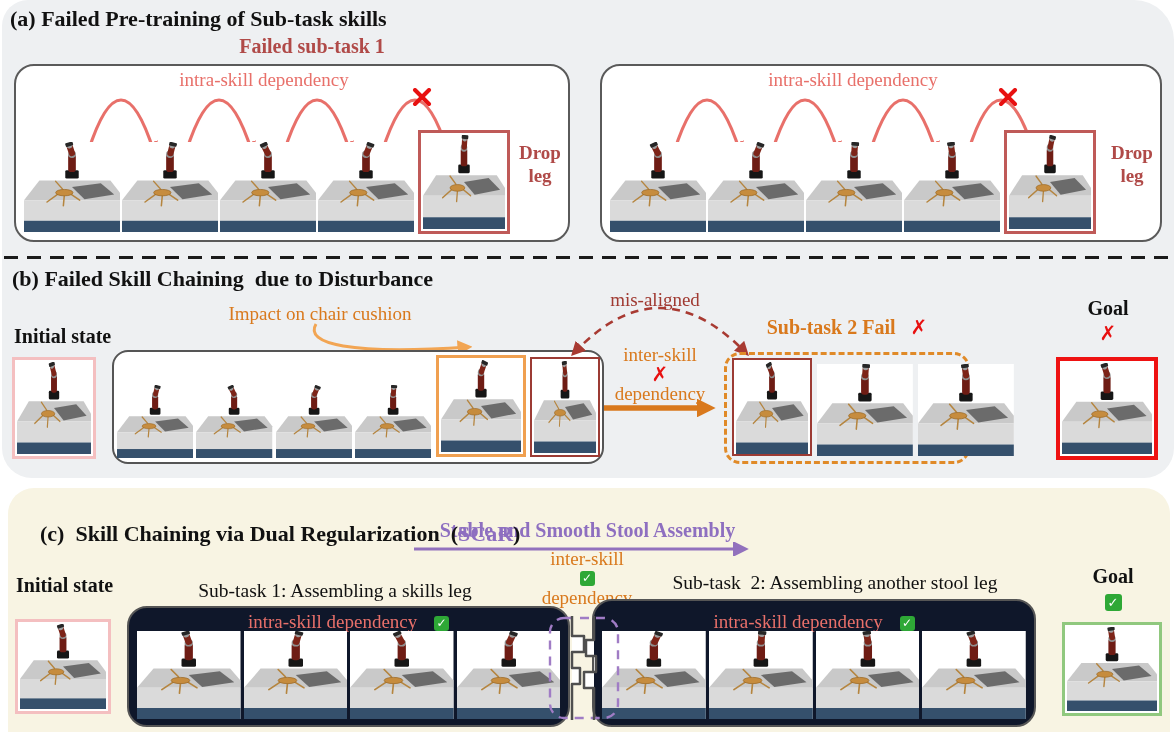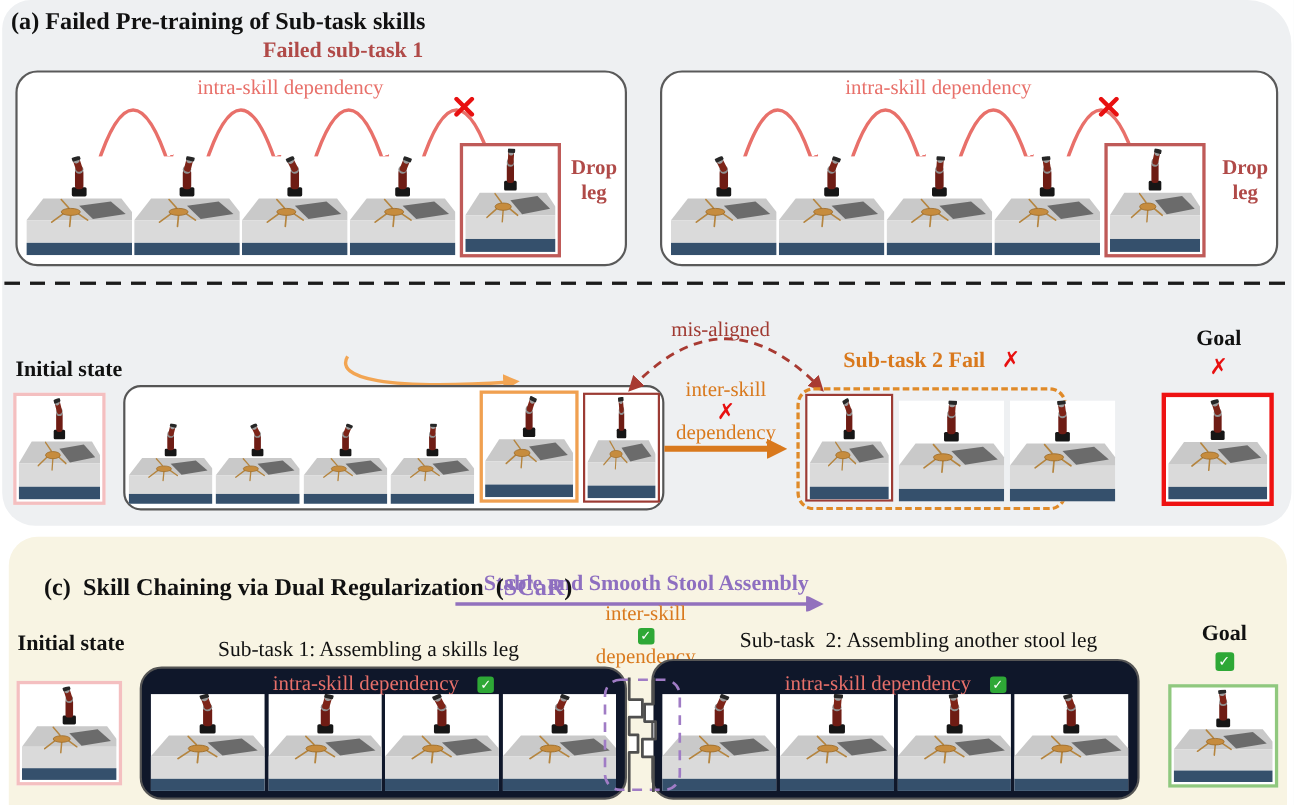--- a/index.html
+++ b/index.html
@@ -387,21 +387,23 @@
       </g>
     </g>
   </svg>
       </div>
     <div class="drop-label">
       <div>Drop</div>
       <div>leg</div>
     </div>
   </div>
 
-
+  <div class="abs title pre" style="left:12px;top:266px;">(b) Failed Skill Chaining  due to Disturbance</div>
+
+  <div class="abs label19 orange center" style="left:210px;top:303px;width:220px;">Impact on chair cushion</div>
   <svg class="abs" style="left:290px;top:322px;" width="190" height="34" viewBox="0 0 190 34">
     <path d="M 26,2 C 14,22 60,33 178,25" fill="none" stroke="#f2a553" stroke-width="3" marker-end="url(#arr-lorange)"></path>
   </svg>
 
   <div class="abs heading" style="left:14px;top:325px;">Initial state</div>
   <div class="abs frame pink" style="left:12px;top:357px;width:84px;height:102px;">
       <svg class="robot" viewBox="0 0 100 96" preserveAspectRatio="none">
     <rect x="0" y="0" width="100" height="96" fill="#ffffff"></rect>
     <polygon points="0,62 16,41 90,41 100,54 100,62" fill="#c9c9c9"></polygon>
     <polygon points="0,62 100,62 100,84 0,84" fill="#dadada"></polygon>

